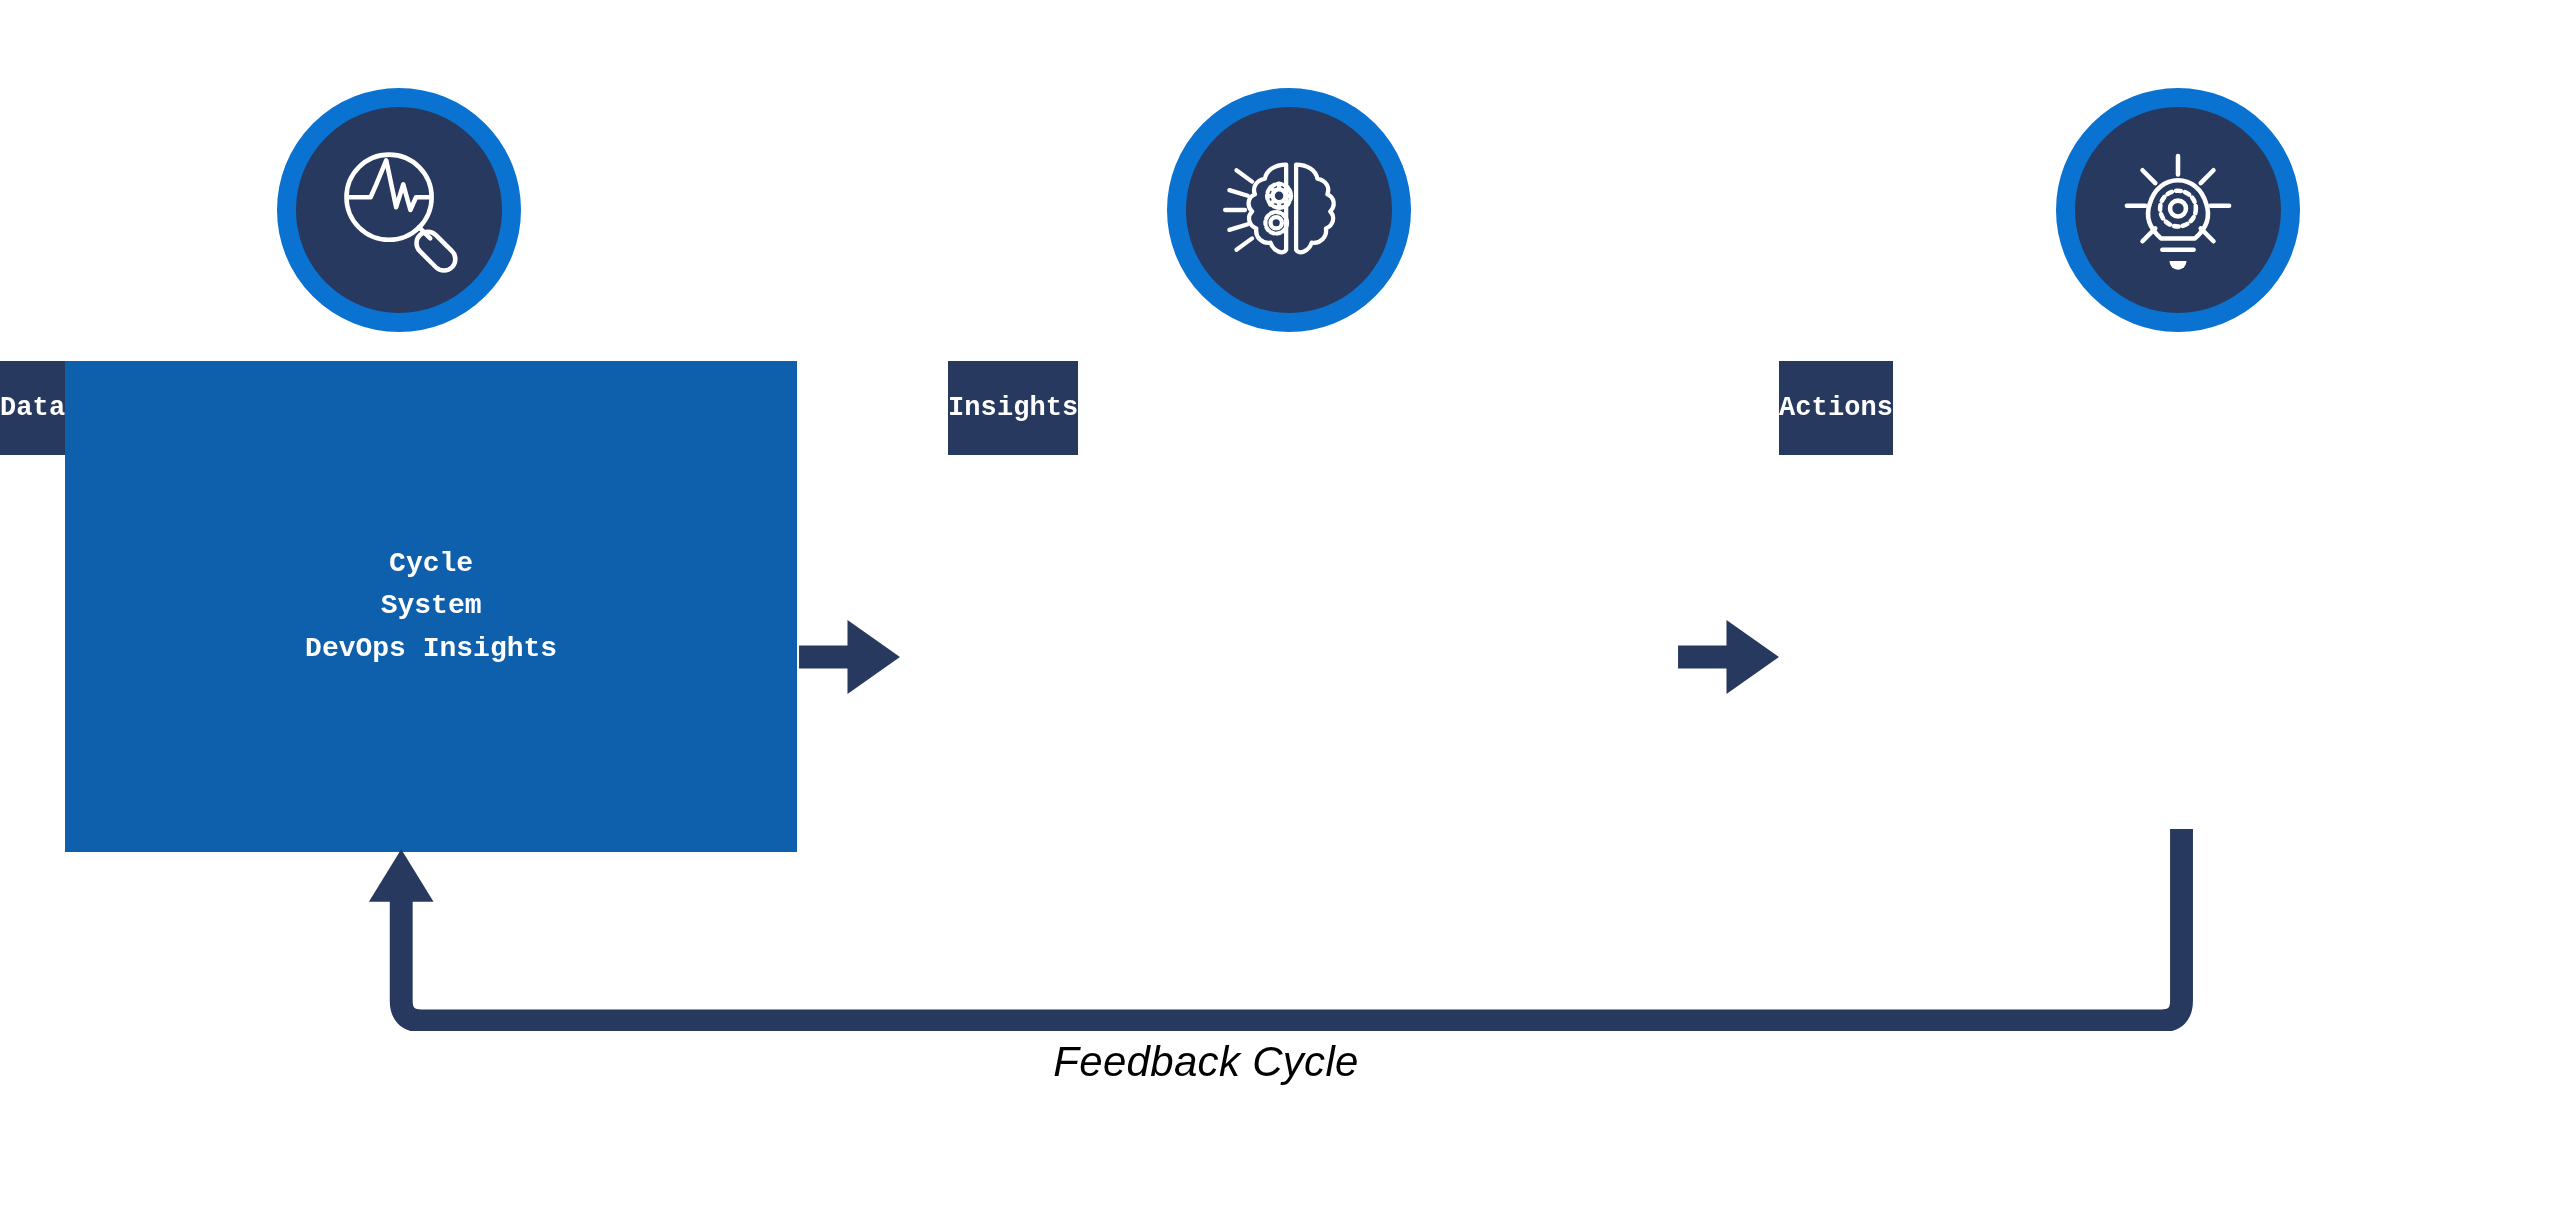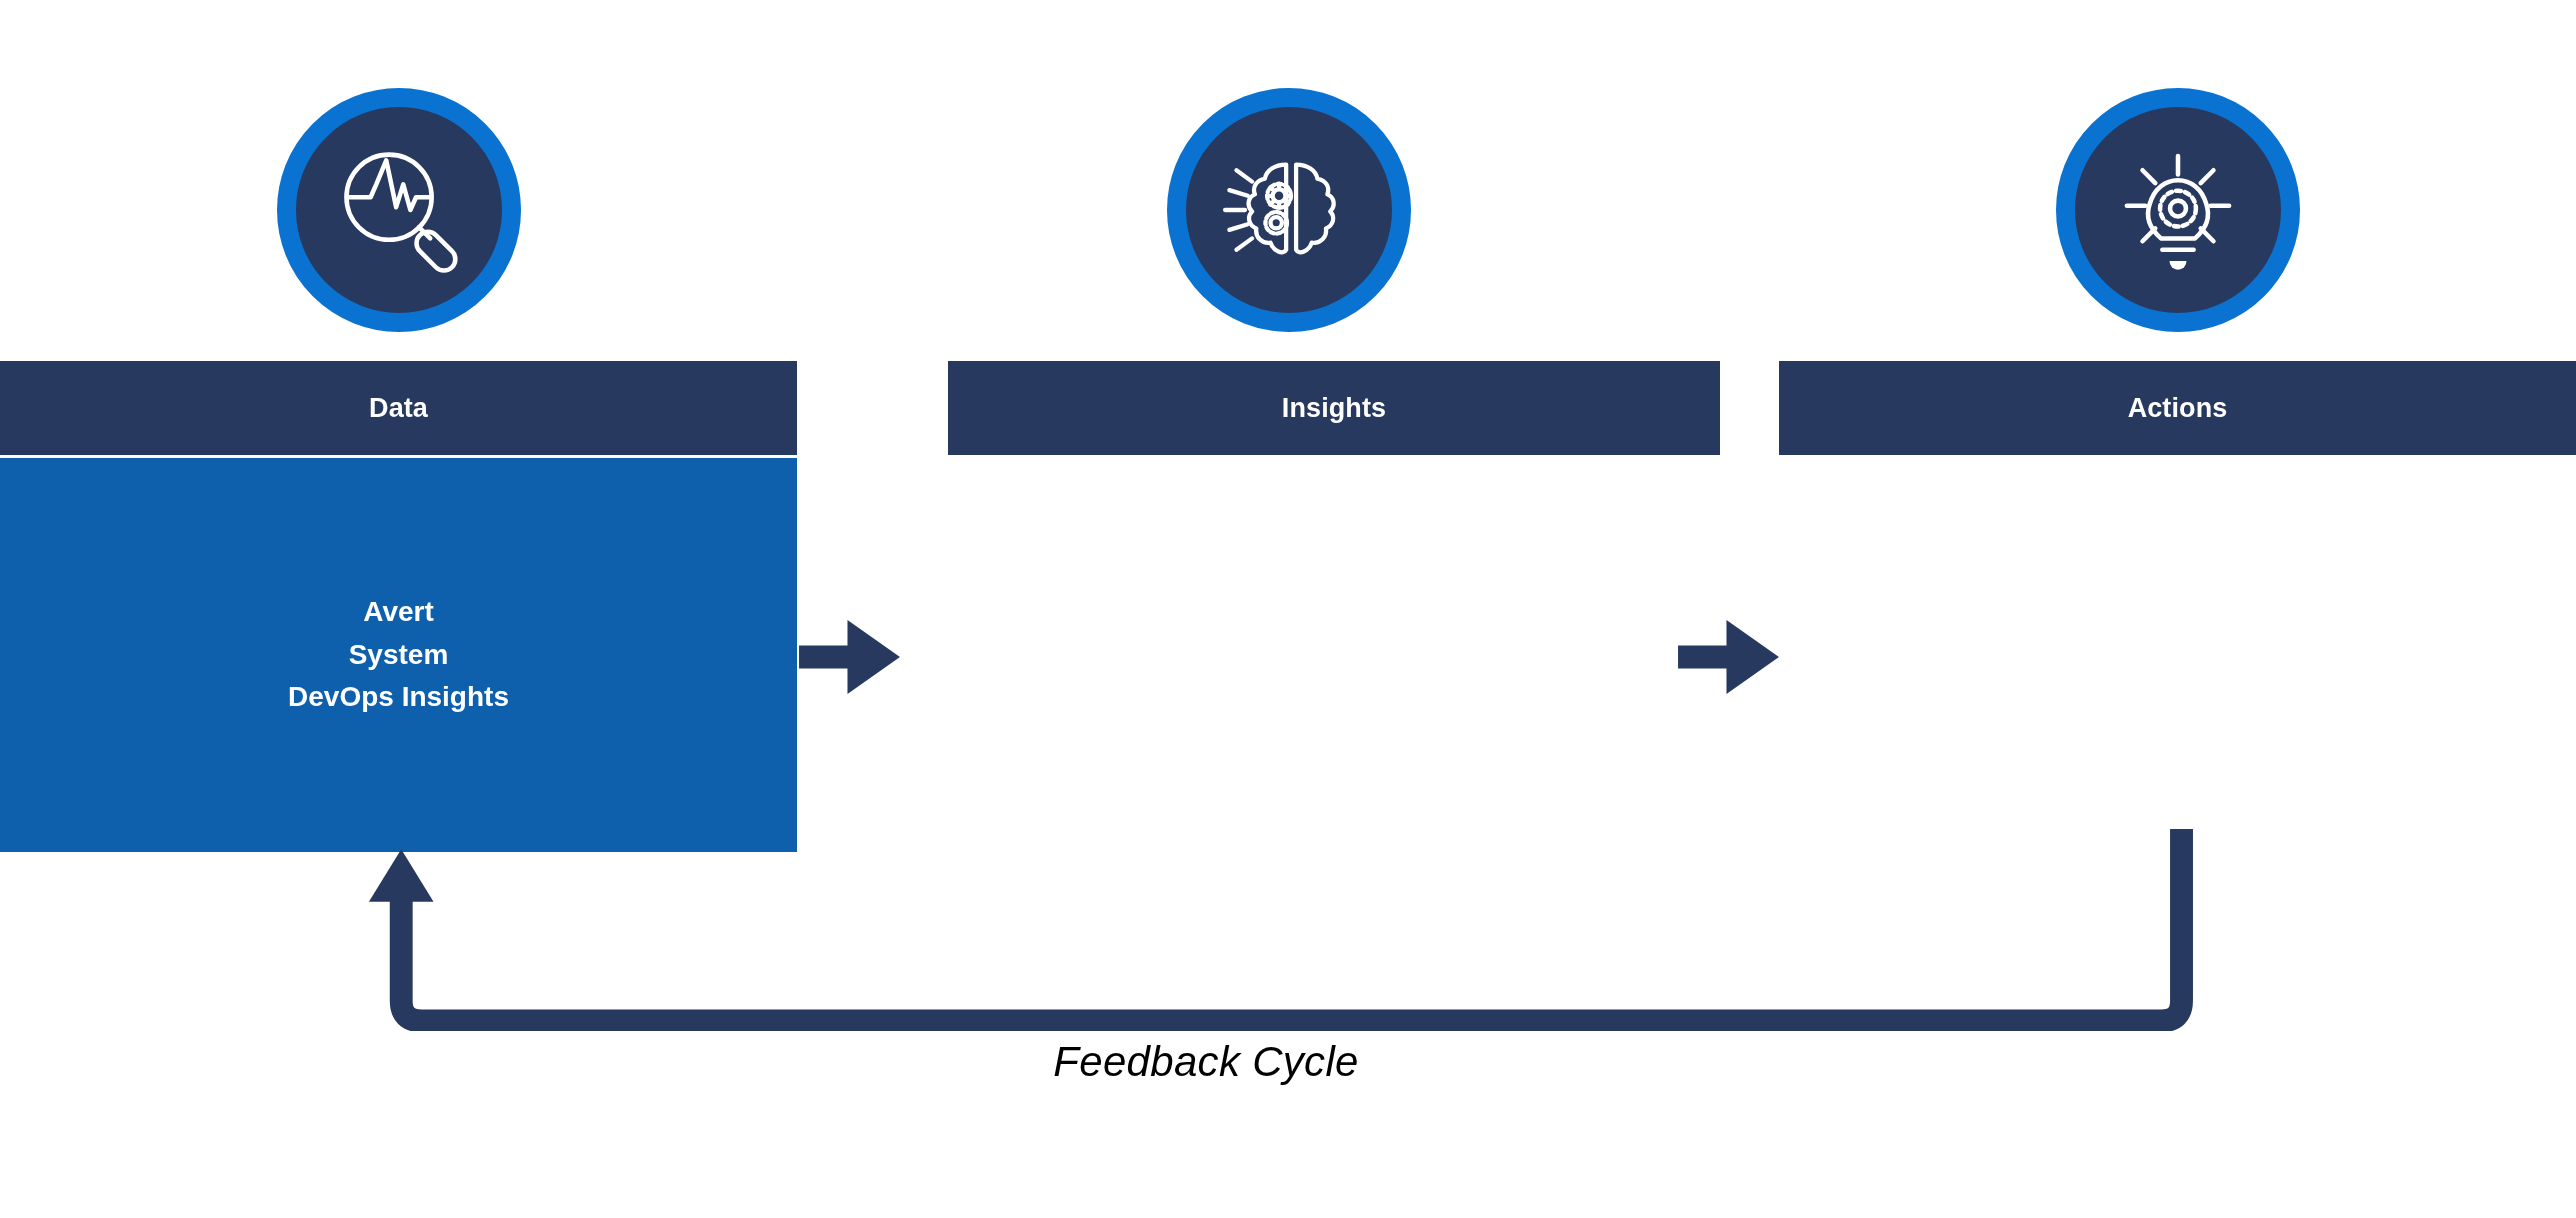--- a/index.html
+++ b/index.html
@@ -34,21 +34,22 @@
   .icon-circle svg {
     width: 142px;
     height: 142px;
     display: block;
   }
 
   
   .card {
     position: absolute;
     display: flex;
-    flex-direction: column;
+    flex-direction: row;
+    font-family: Liberation Mono, monospace;
   }
   .card-header {
     background: #27395E;
     height: 94px;
     display: flex;
     align-items: center;
     justify-content: center;
   }
   .card-header-text {
     color: #ffffff;
@@ -176,21 +177,21 @@
       </svg>
     </span>
   </div>
 
   <div class="card" style="left:0px; top:361px; width:797px; height:491px;">
     <div class="card-header">
       <div class="card-header-text">Data</div>
     </div>
     <div class="card-gap"></div>
     <div class="card-body">
-      <div class="card-line">Avert</div>
+      <div class="card-line">Cycle</div>
       <div class="card-line">System</div>
       <div class="card-line">DevOps Insights</div>
     </div>
   </div>
 
   <div class="card" style="left:900px; top:361px; width:772px; height:491px;padding-left:48px;">
     <div class="card-header">
       <div class="card-header-text">Insights</div>
     </div>
     <div class="card-gap"></div>

